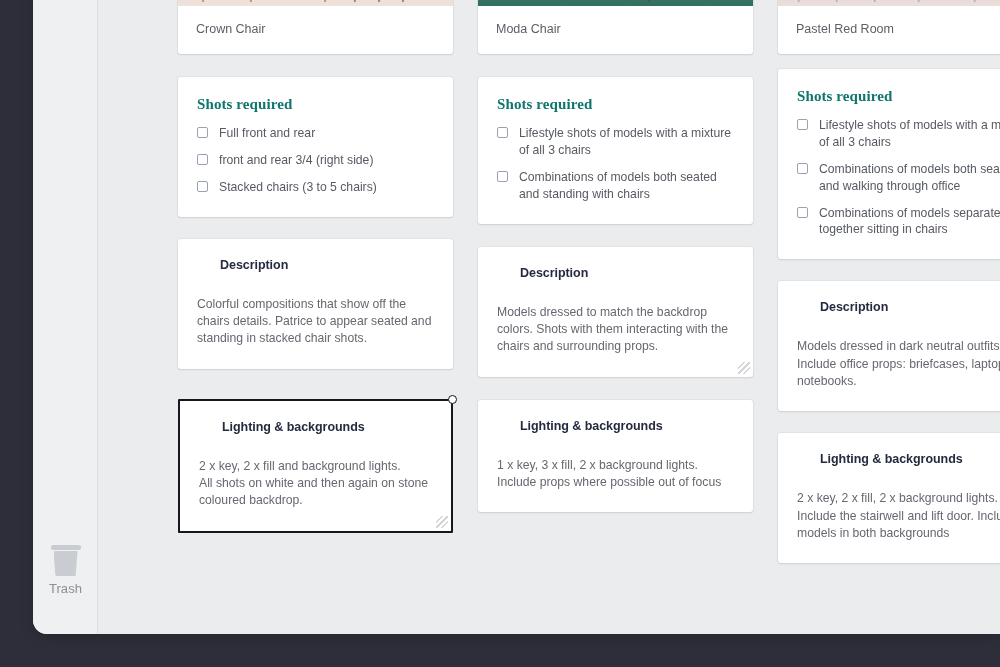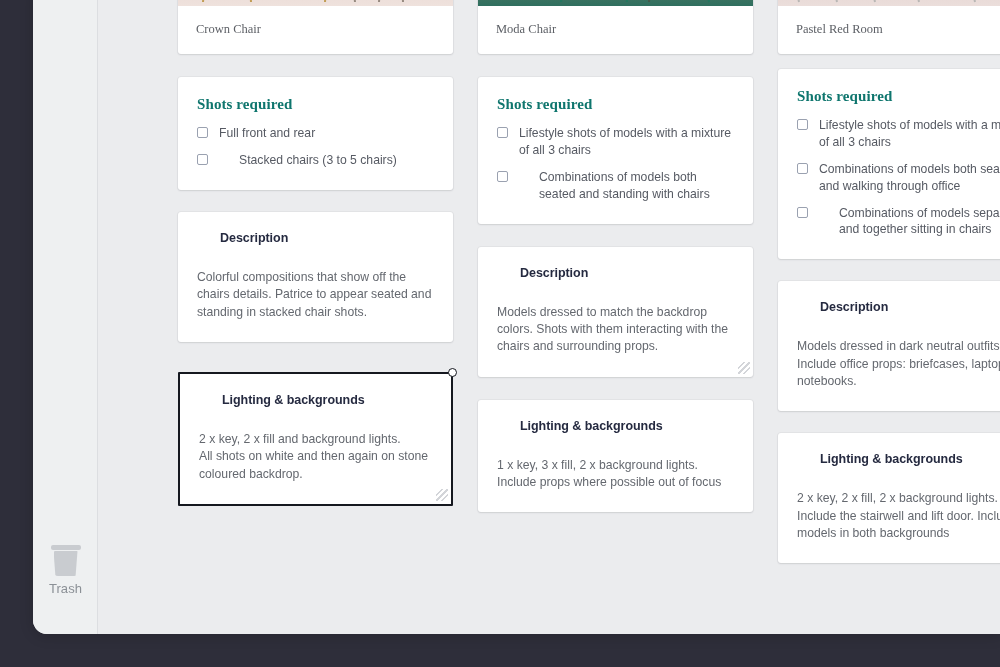--- a/index.html
+++ b/index.html
@@ -118,21 +118,20 @@
   .img-thumb {
     width: 100%;
     height: 68px;
     display: block;
   }
   .img-caption {
     padding: 15px 18px 17px 18px;
     font-size: 12.5px;
     color: #5d6066;
     line-height: 1.3;
-    font-family: Liberation Serif, serif;
   }
 
   .thumb-crown {
     background:
       linear-gradient(to bottom, #a2968e 0%, #a99d95 55%, #e7d7d2 56%, #efe2dd 100%);
     position: relative;
   }
   .thumb-moda {
     background:
       linear-gradient(to bottom, #0f6e63 0%, #11756a 48%, #5d7a63 56%, #2f6f5f 100%);
@@ -174,21 +173,21 @@
     margin-bottom: 11px;
     padding-left: 23px;
   }
 
   .check-row {
     display: flex;
     align-items: flex-start;
     margin-bottom: 10px;
     cursor: pointer;
   }
-  .check-row:last-child { margin-bottom: 0; gap: 20px; }
+  .check-row:last-child { margin-bottom: 0; }
   .check-box {
     flex: 0 0 auto;
     width: 11px;
     height: 11px;
     border: 1px solid #9aa1b0;
     border-radius: 2px;
     background: #fff;
     margin-top: 2px;
     margin-right: 11px;
   }
@@ -272,20 +271,24 @@
           </div>
 
           <div class="card sec-card" style="margin-top:23px;">
             <div class="title-serif">Shots required</div>
             <div class="check-row">
               <span class="check-box"></span>
               <span class="check-label">Full front and rear</span>
             </div>
             <div class="check-row">
               <span class="check-box"></span>
+              <span class="check-label">front and rear 3/4 (right side)</span>
+            </div>
+            <div class="check-row">
+              <span class="check-box"></span>
               <span class="check-label">Stacked chairs (3 to 5 chairs)</span>
             </div>
           </div>
 
           <div class="card sec-card" style="margin-top:22px;">
             <div class="title-sans">Description</div>
             <div class="body-text">Colorful compositions that show off the chairs details. Patrice to appear seated and standing in stacked chair shots.</div>
           </div>
 
           <div class="card sec-card selected" style="margin-top:30px;">

